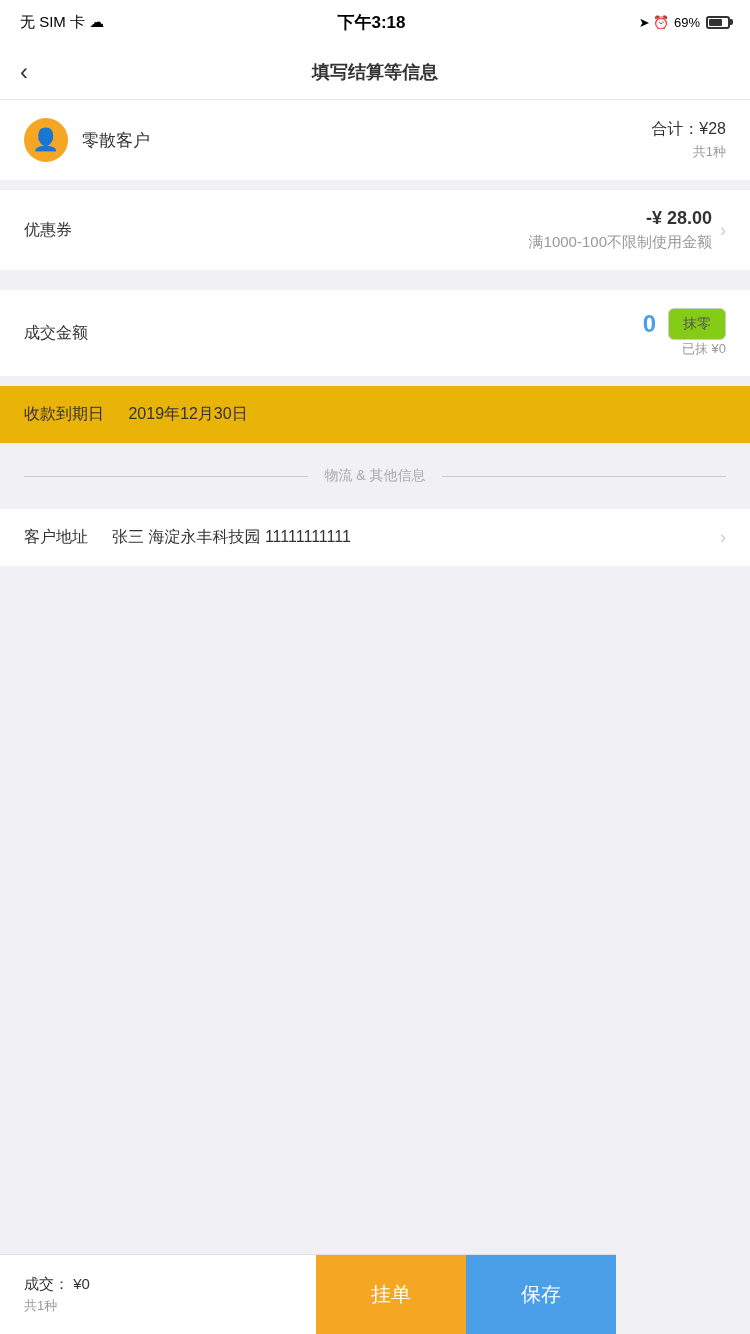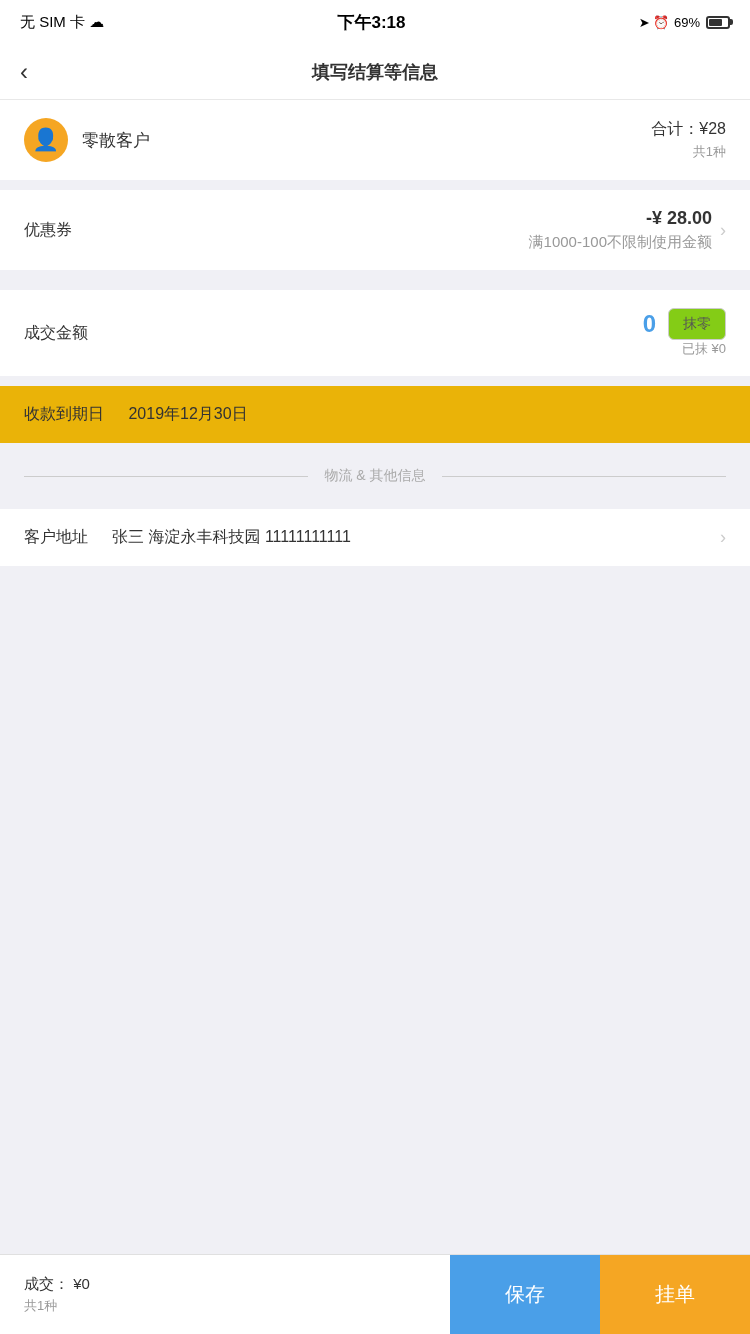--- a/index.html
+++ b/index.html
@@ -260,21 +260,21 @@
       font-size: 16px;
       color: #333;
       flex: 1;
     }
 
     
     .bottom-bar {
       position: fixed;
       bottom: 0;
       left: 0;
-      width: 750px;
+      width: 616px;
       height: 80px;
       display: flex;
       background: #fff;
       border-top: 1px solid #e0e0e0;
     }
     .bottom-summary {
       flex: 1;
       display: flex;
       flex-direction: column;
       justify-content: center;
@@ -428,15 +428,15 @@
 
   <div class="separator"></div>
 
 </div>
 
 <div class="bottom-bar">
   <div class="bottom-summary">
     <div class="bottom-summary-top">成交：  ¥0</div>
     <div class="bottom-summary-bottom">共1种</div>
   </div>
+  <div class="bottom-btn btn-pending">挂单</div>
   <div class="bottom-btn btn-save">保存</div>
-  <div class="bottom-btn btn-pending">挂单</div>
 </div>
 
 </body></html>

